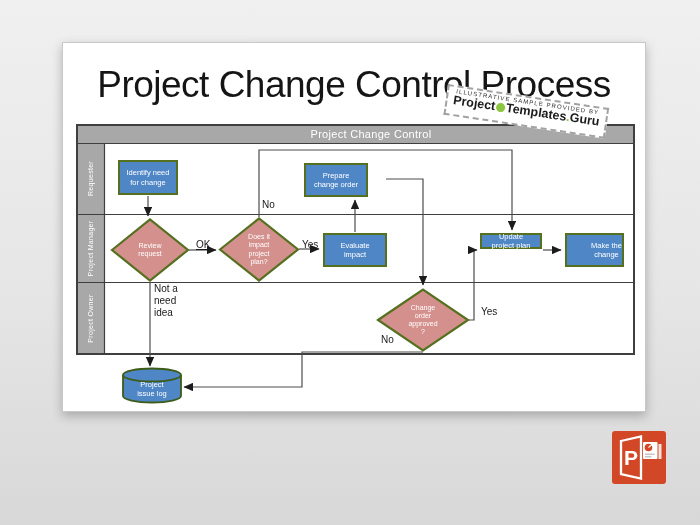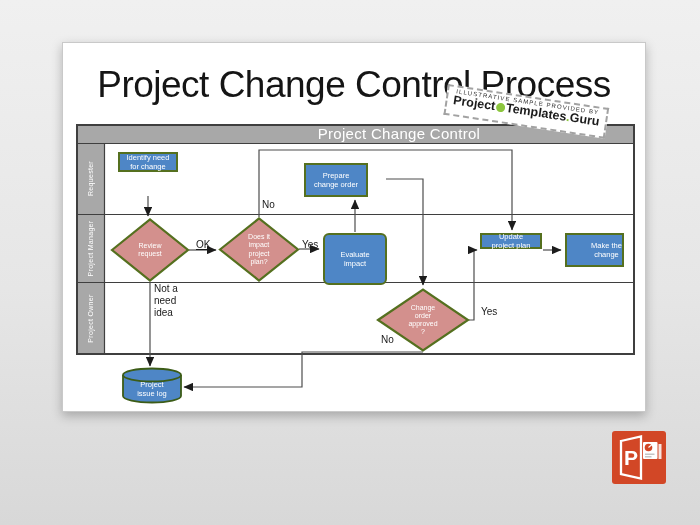--- a/index.html
+++ b/index.html
@@ -19,21 +19,21 @@
   .slide-title {
     left:62px; top:64px; width:584px; height:44px;
     text-align:center; font-size:37px; color:#151515;
     letter-spacing:-0.5px; white-space:nowrap;
   }
   svg.layer { left:0; top:0; width:700px; height:525px; pointer-events:none; }
 
   .band-text {
     left:76px; top:124px; width:590px; height:19px;
     display:flex; align-items:center; justify-content:center;
-    color:#ffffff; font-size:15px; letter-spacing:.3px;margin-left:28px;
+    color:#ffffff; font-size:11px; letter-spacing:.3px;
   }
   .lane-label {
     left:77px; width:27px;
     display:flex; align-items:center; justify-content:center;
   }
   .lane-label span {
     transform:rotate(-90deg); white-space:nowrap;
     color:#ffffff; font-size:7px; letter-spacing:.3px;
   }
   .lane-1 { top:143px; height:71px; }
@@ -131,25 +131,25 @@
 <div class="abs lane-label lane-1">
     <span>Requester</span>
   </div>
 <div class="abs lane-label lane-2">
     <span>Project Manager</span>
   </div>
 <div class="abs lane-label lane-3">
     <span>Project Owner</span>
   </div>
 
-<div class="abs node" style="left:118px; top:152px; width:60px; height:20px;">Identify need
+<div class="abs node" style="left:118px; top:160px; width:60px; height:35px;">Identify need
 for change</div>
 <div class="abs node" style="left:304px; top:163px; width:64px; height:34px;">Prepare
 change order</div>
-<div class="abs node" style="left:323px; top:233px; width:64px; height:52px;border-radius:6px;">Evaluate
+<div class="abs node" style="left:323px; top:233px; width:64px; height:34px;">Evaluate
 impact</div>
 <div class="abs node" style="left:480px; top:233px; width:62px; height:16px;">Update
 project plan</div>
 <div class="abs node" style="left:565px; top:233px; width:59px; height:34px;padding-left:24px;">Make the
 change</div>
 
 <div class="abs dtext" style="left:116px; top:222px; width:68px; height:56px;">Review
 request</div>
 <div class="abs dtext" style="left:224px; top:221px; width:70px; height:57px;">Does it
 impact

